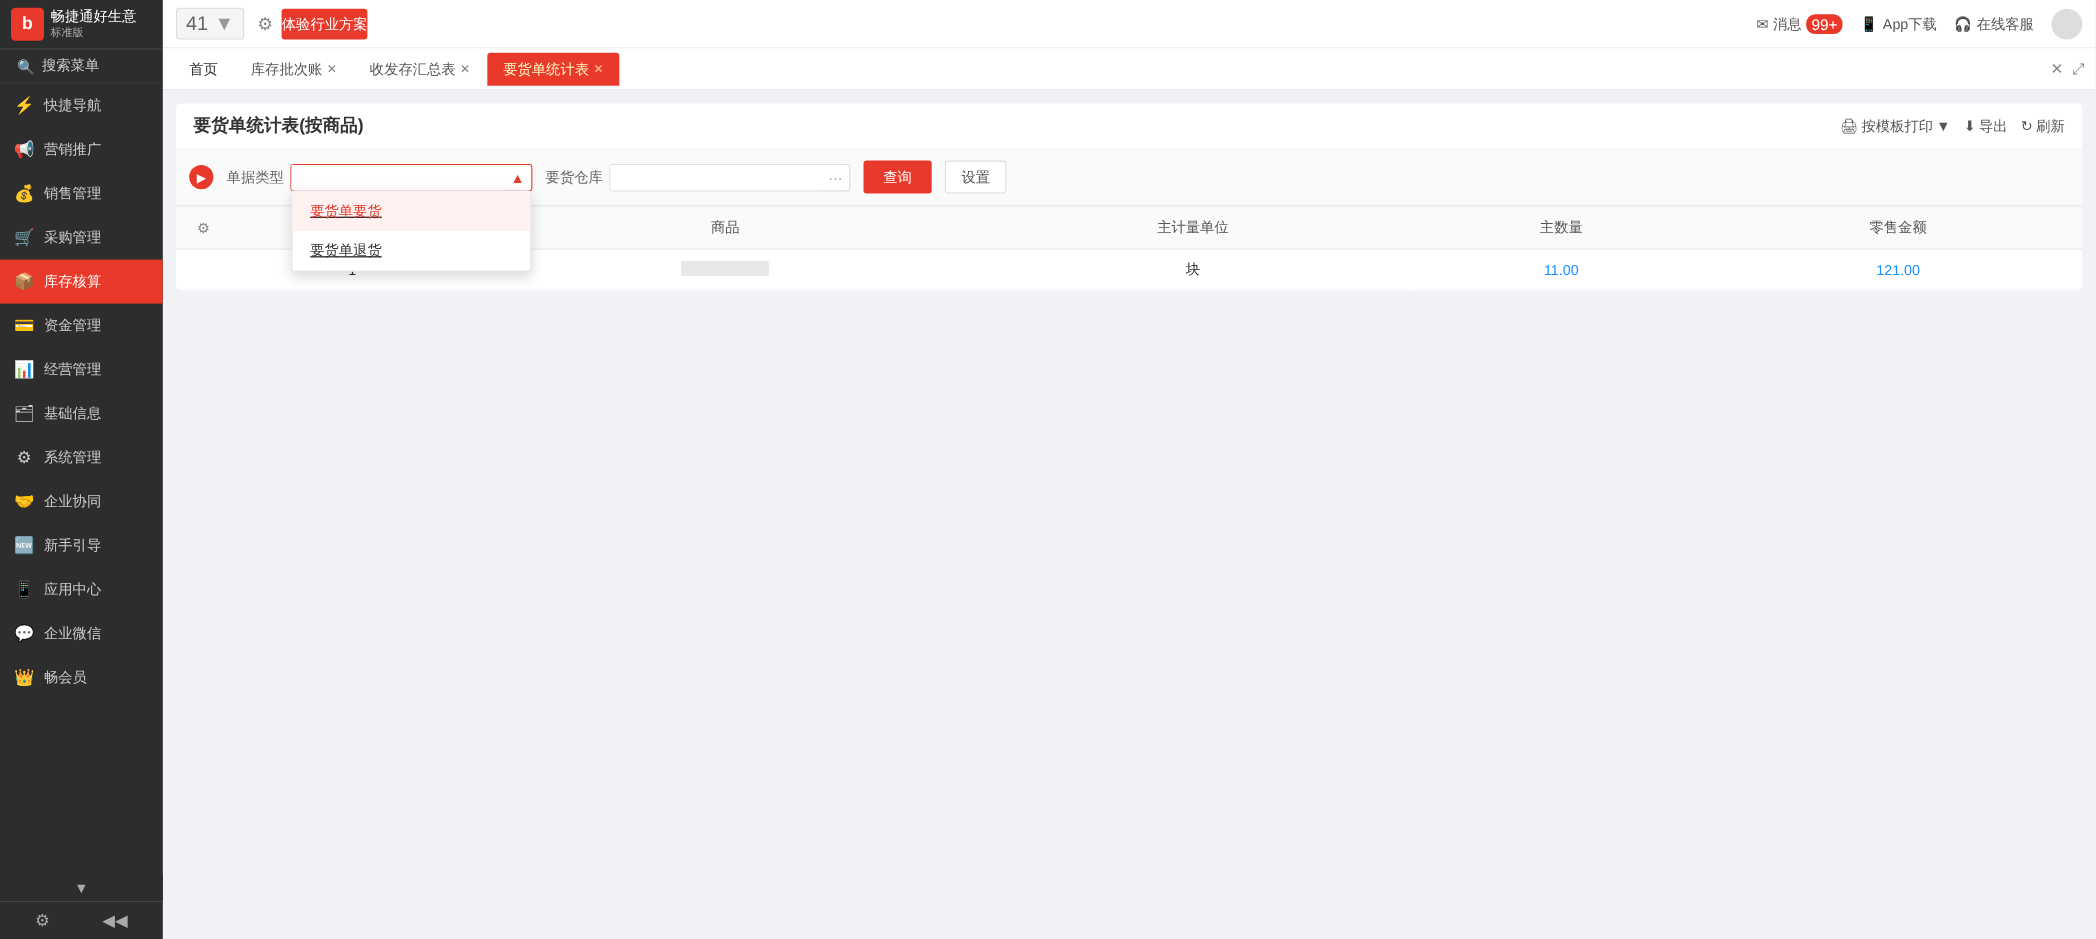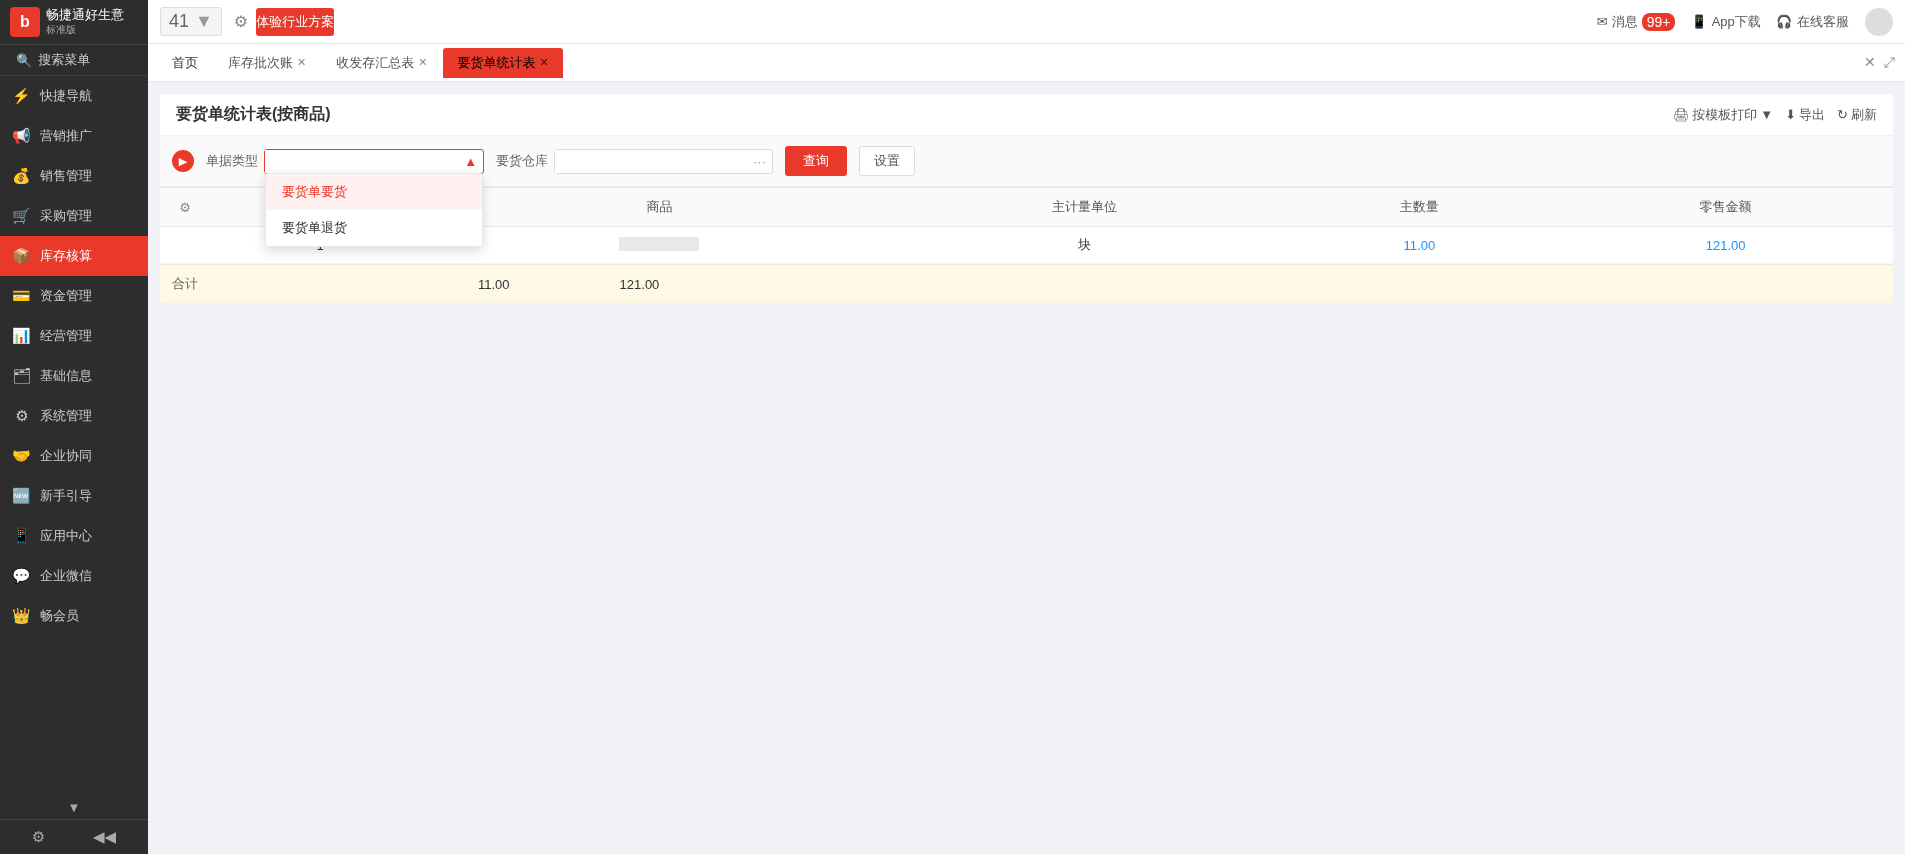--- a/index.html
+++ b/index.html
@@ -154,21 +154,21 @@
       display: flex;
       align-items: center;
       padding: 6px 14px;
       font-size: 13px;
       cursor: pointer;
       border-radius: 3px 3px 0 0;
       color: #555;
       white-space: nowrap;
       gap: 4px;
     }
-    .tab.active { background: #e8392a; color: #000000; }
+    .tab.active { background: #e8392a; color: #fef9c3; }
     .tab .close-tab { font-size: 11px; color: inherit; opacity: 0.7; }
     .tab-home { font-size: 13px; color: #333; }
     .tabs-right { margin-left: auto; display: flex; gap: 8px; }
     .tabs-ctrl-btn { color: #888; cursor: pointer; font-size: 14px; }
 
     
     .page-body {
       flex: 1;
       overflow-y: auto;
       background: #f0f2f5;
@@ -309,20 +309,21 @@
       position: absolute;
       top: 100%;
       left: 0;
       right: 0;
       background: #fff;
       border: 1px solid #e8e8e8;
       border-radius: 3px;
       box-shadow: 0 4px 12px rgba(0,0,0,0.15);
       z-index: 1000;
       min-width: 200px;
+      text-decoration: underline;
     }
     .dropdown-menu-item {
       padding: 9px 16px;
       cursor: pointer;
       font-size: 13px;
       color: #333;
     }
     .dropdown-menu-item.selected { background: #fff1f0; color: #e8392a; }
 
     
@@ -584,23 +585,16 @@
             <td>
               <span class="link-val">11.00</span>
             </td>
             <td>
               <span class="link-val">121.00</span>
             </td>
           </tr>
         </tbody>
       </table>
 
-      <div class="table-footer">
-        <span class="footer-label">合计</span>
-        <span style="width:200px"></span>
-        <span class="footer-val">11.00</span>
-        <span style="width: 30px"></span>
-        <span class="footer-val">121.00</span>
-      </div>
 
     </div>
   </div>
 </div>
 
 </body></html>

